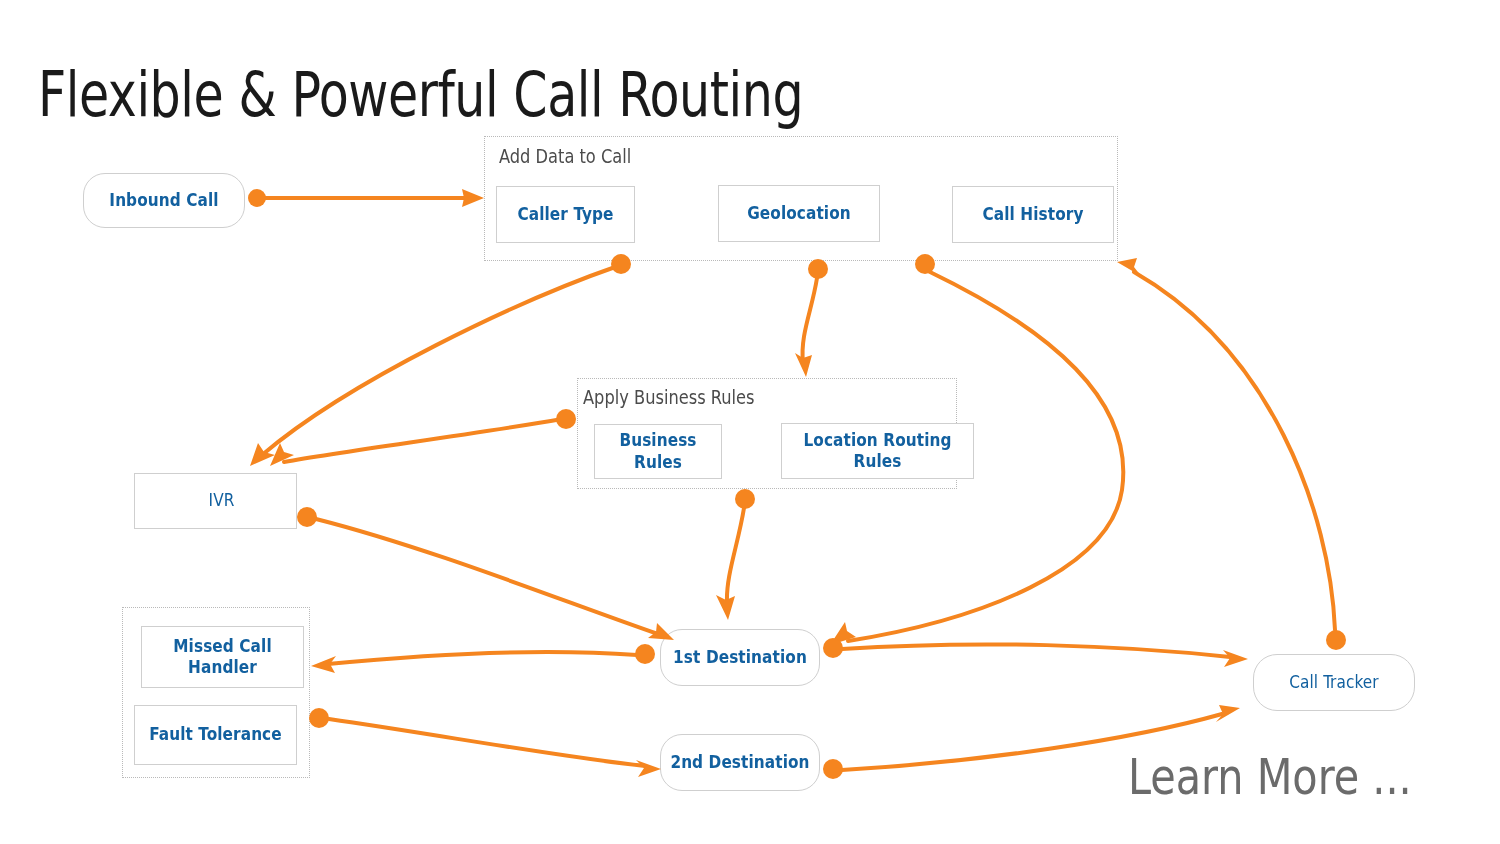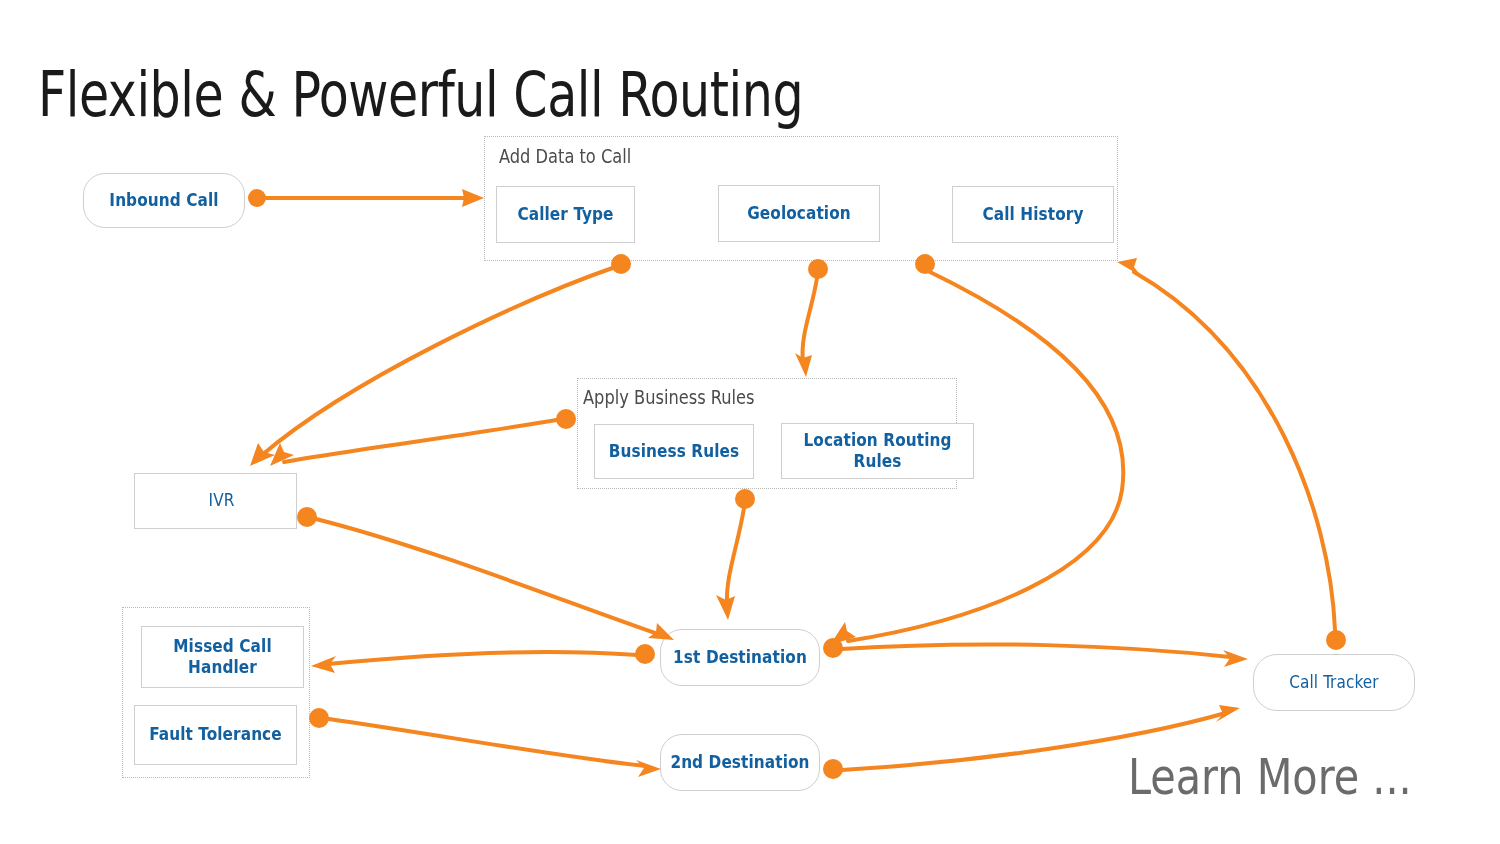--- a/index.html
+++ b/index.html
@@ -71,21 +71,21 @@
     <span>Geolocation</span>
   </div>
   <div class="node" style="left:940px;top:186px;width:162px;height:57px;margin-left:12px;">
     <span>Call History</span>
   </div>
 
   <div class="group" style="left:577px;top:378px;width:380px;height:111px;">
   </div>
   <div class="group-title" style="left:583px;top:386px;">Apply Business Rules</div>
 
-  <div class="node" style="left:594px;top:424px;width:160px;height:55px;">
+  <div class="node" style="left:594px;top:424px;width:128px;height:55px;">
     <span>Business Rules</span>
   </div>
   <div class="node" style="left:781px;top:423px;width:193px;height:56px;flex-direction:column;">
     <span>Location Routing</span>
     <span>Rules</span>
   </div>
 
   <div class="group" style="left:122px;top:607px;width:188px;height:171px;">
   </div>
   <div class="node" style="left:134px;top:626px;width:163px;height:62px;flex-direction:column;margin-left:7px;">

